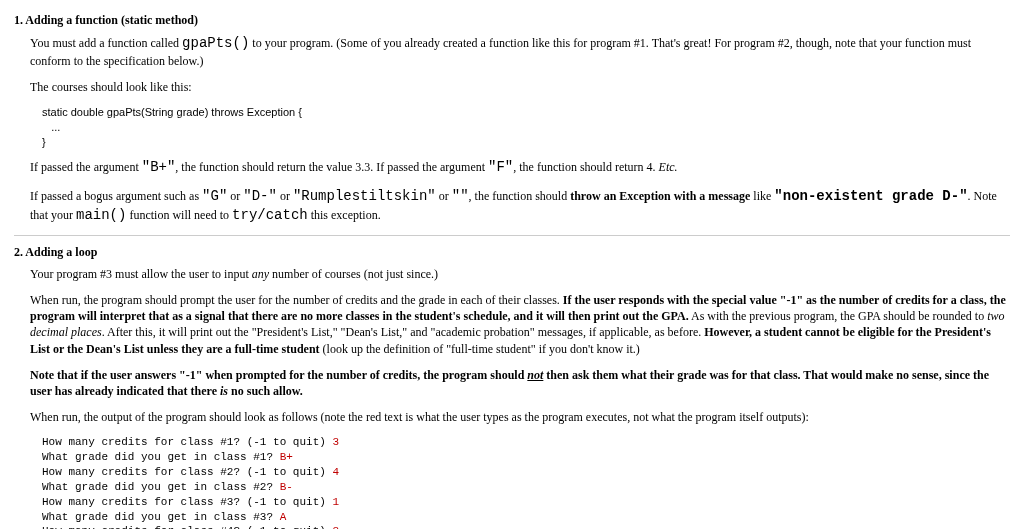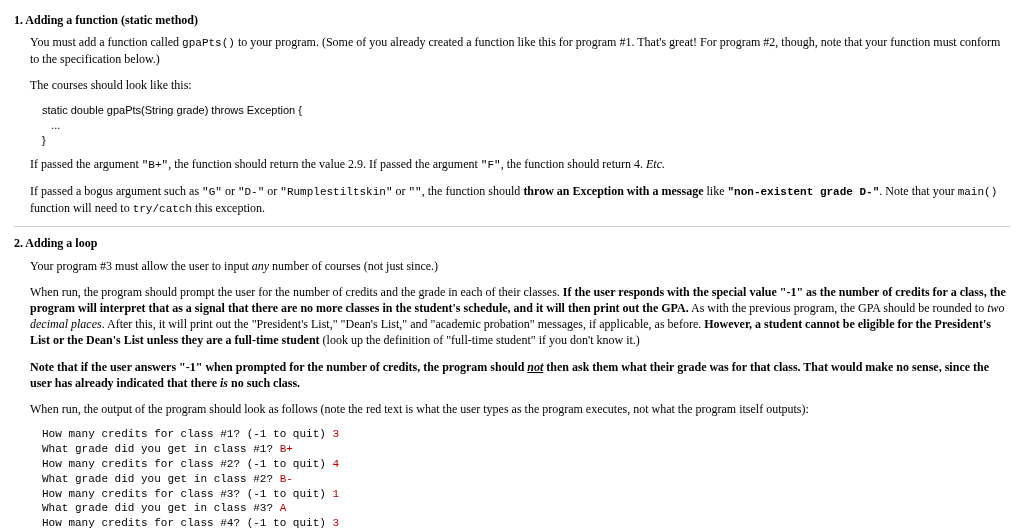--- a/index.html
+++ b/index.html
@@ -19,21 +19,21 @@
     margin: 4px 0 6px 0;
   }
   p {
     margin: 4px 0 10px 0;
   }
   .indent {
     margin-left: 16px;
   }
   .code-inline {
     font-family: "Courier New", Courier, monospace;
-    font-size: 11px;
+    font-size: 14px;
   }
   pre.codeblock {
     font-family: Liberation Sans, sans-serif;
     font-size: 11px;
     margin: 2px 0 8px 28px;
     white-space: pre;
   }
   .bold { font-weight: bold; }
   .ital { font-style: italic; text-align: center; }
   .underline { text-decoration: underline; }
@@ -60,41 +60,41 @@
   <span>You must add a function called </span><span class="code-inline">gpaPts()</span><span> to your program. (Some of you already created a function like this for program #1. That's great! For program #2, though, note that your function must conform to the specification below.)</span>
 </p>
 
 <p class="indent">The courses should look like this:</p>
 
 <pre class="codeblock">static double gpaPts(String grade) throws Exception {
    ...
 }</pre>
 
 <p class="indent">
-  <span>If passed the argument </span><span class="code-inline">"B+"</span><span>, the function should return the value 2.9. If passed the argument </span><span class="code-inline">"F"</span><span>, the function should return 4. </span><span class="ital">Etc.</span>
+  <span>If passed the argument </span><span class="code-inline">"B+"</span><span>, the function should return the value 3.3. If passed the argument </span><span class="code-inline">"F"</span><span>, the function should return 4. </span><span class="ital">Etc.</span>
 </p>
 
 <p class="indent">
   <span>If passed a bogus argument such as </span><span class="code-inline">"G"</span><span> or </span><span class="code-inline">"D-"</span><span> or </span><span class="code-inline">"Rumplestiltskin"</span><span> or </span><span class="code-inline">""</span><span>, the function should </span><span class="bold">throw an Exception with a message</span><span> like </span><span class="code-inline bold">"non-existent grade D-"</span><span>. Note that your </span><span class="code-inline">main()</span><span> function will need to </span><span class="code-inline">try/catch</span><span> this exception.</span>
 </p>
 
 <hr class="thin">
 
 <h2 class="section">2. Adding a loop</h2>
 
 <p class="indent">
   <span>Your program #3 must allow the user to input </span><span class="ital">any</span><span> number of courses (not just since.)</span>
 </p>
 
 <p class="indent">
   <span>When run, the program should prompt the user for the number of credits and the grade in each of their classes. </span><span class="bold">If the user responds with the special value "-1" as the number of credits for a class, the program will interpret that as a signal that there are no more classes in the student's schedule, and it will then print out the GPA.</span><span> As with the previous program, the GPA should be rounded to </span><span class="ital">two decimal places</span><span>. After this, it will print out the "President's List," "Dean's List," and "academic probation" messages, if applicable, as before. </span><span class="bold">However, a student cannot be eligible for the President's List or the Dean's List unless they are a full-time student</span><span> (look up the definition of "full-time student" if you don't know it.)</span>
 </p>
 
 <p class="indent bold">
-  <span>Note that if the user answers "-1" when prompted for the number of credits, the program should </span><span class="ital underline">not</span><span> then ask them what their grade was for that class. That would make no sense, since the user has already indicated that there </span><span class="ital">is</span><span> no such class.</span>
+  <span>Note that if the user answers "-1" when prompted for the number of credits, the program should </span><span class="ital underline">not</span><span> then ask them what their grade was for that class. That would make no sense, since the user has already indicated that there </span><span class="ital">is</span><span> no such allow.</span>
 </p>
 
 <p class="indent">When run, the output of the program should look as follows (note the red text is what the user types as the program executes, not what the program itself outputs):</p>
 
 <pre class="sample" id="sample1">How many credits for class #1? (-1 to quit) <span class="red">3</span>
 What grade did you get in class #1? <span class="red">B+</span>
 How many credits for class #2? (-1 to quit) <span class="red">4</span>
 What grade did you get in class #2? <span class="red">B-</span>
 How many credits for class #3? (-1 to quit) <span class="red">1</span>
 What grade did you get in class #3? <span class="red">A</span>

